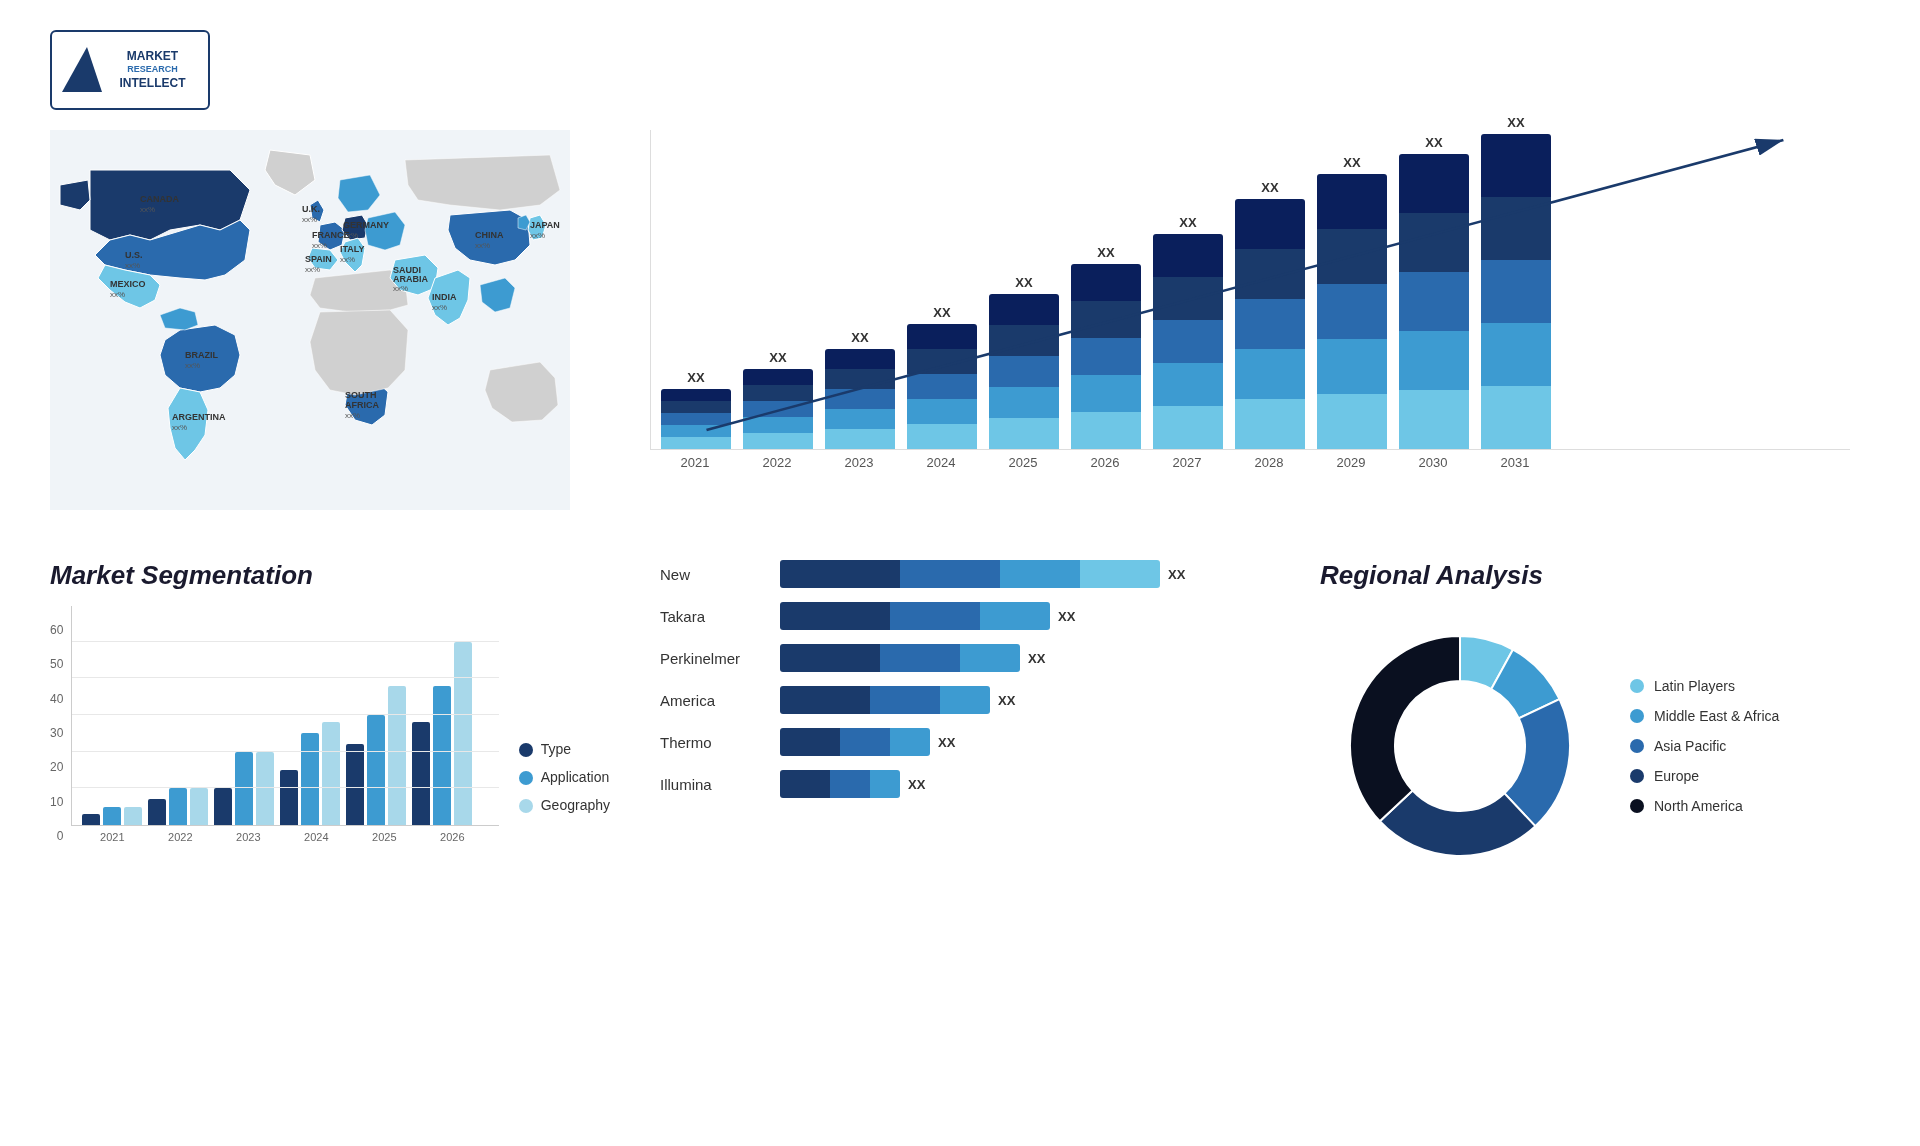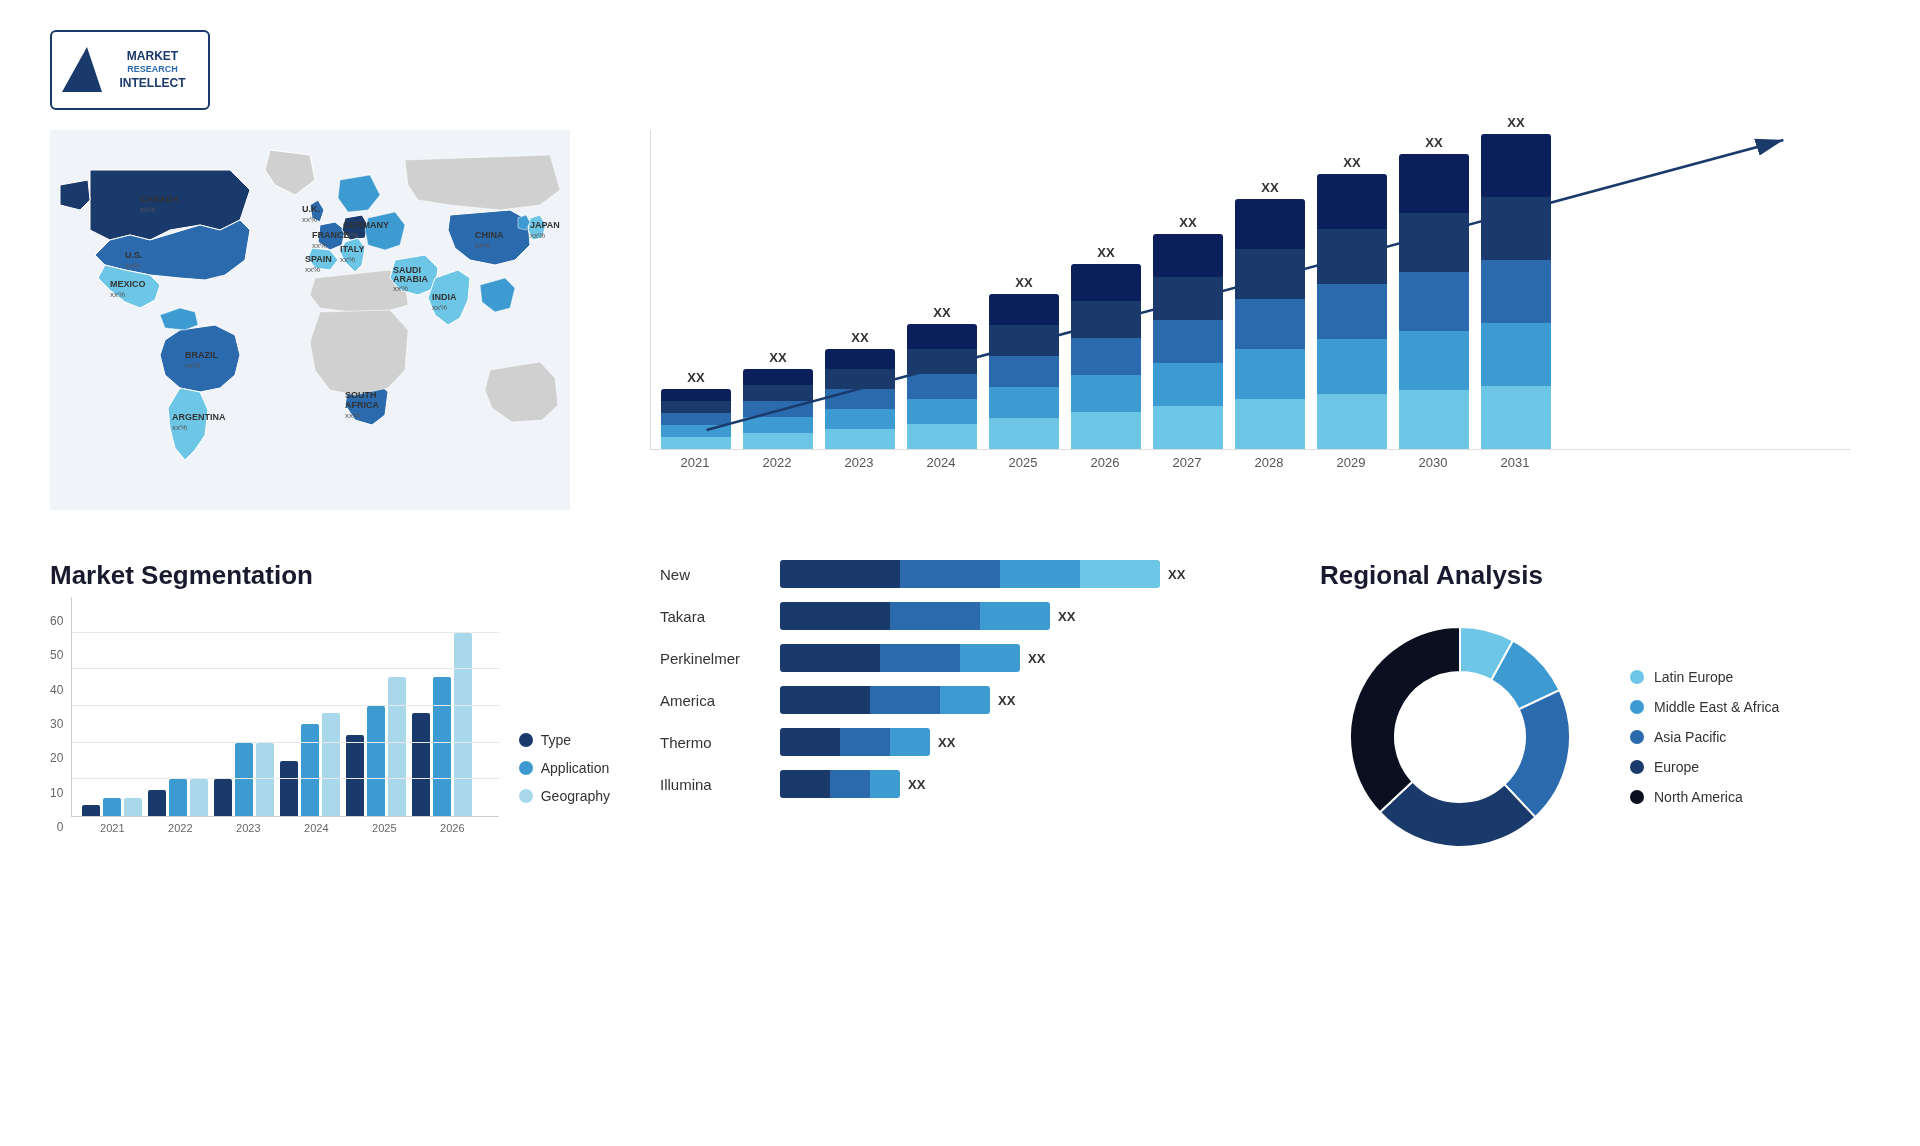--- a/index.html
+++ b/index.html
@@ -101,21 +101,22 @@
       grid-template-columns: 580px 1fr 580px;
       gap: 0;
       padding-top: 20px;
     }
 
     
     .section-title {
       font-size: 26px;
       font-weight: 700;
       color: #1a1a2e;
-      margin-bottom: 6px;
+      margin-bottom: 15px;
+      font-style: italic;
     }
 
     
     .segmentation-section {
       padding: 0 20px 0 0;
     }
     .seg-chart-area {
       display: flex;
       align-items: flex-end;
       gap: 0;
@@ -171,21 +172,21 @@
     .seg-legend {
       margin-left: 20px;
       display: flex;
       flex-direction: column;
       gap: 12px;
       justify-content: center;
       padding-bottom: 30px;
     }
     .legend-item {
       display: flex;
-      align-items: center;
+      align-items: flex-end;
       gap: 8px;
       font-size: 14px;
       color: #333;
     }
     .legend-dot {
       width: 14px;
       height: 14px;
       border-radius: 50%;
     }
 
@@ -767,21 +768,21 @@
               <path d="M 192.99290415118867 43.60626519517501 A 110 110 0 0 1 239.53097577126215 93.164277927842 L 198.81375841029126 112.32434604827027 A 65 65 0 0 0 171.3139888166115 83.04006579714887 Z" fill="#3d9bd1" stroke="white" stroke-width="2"></path>
               <path d="M 239.53097577126215 93.164277927842 A 110 110 0 0 1 215.30018165215574 220.18654901635526 L 184.49556188536476 187.38296078239173 A 65 65 0 0 0 198.81375841029126 112.32434604827027 Z" fill="#2a6aad" stroke="white" stroke-width="2"></path>
               <path d="M 215.30018165215574 220.18654901635526 A 110 110 0 0 1 59.813450983644714 215.30018165215574 L 92.61703921760824 184.49556188536474 A 65 65 0 0 0 184.49556188536476 187.38296078239173 Z" fill="#1a3a6b" stroke="white" stroke-width="2"></path>
               <path d="M 59.813450983644714 215.30018165215574 A 110 110 0 0 1 139.99999999999997 30 L 140 75 A 65 65 0 0 0 92.61703921760824 184.49556188536474 Z" fill="#0a1020" stroke="white" stroke-width="2"></path>
               <circle cx="140" cy="140" r="63" fill="white"></circle>
             </svg>
         </div>
         <div class="regional-legend" id="regional-legend">
             <div class="regional-legend-item">
               <div class="regional-legend-dot" style="background: rgb(110, 198, 230);"></div>
-              <div class="regional-legend-text">Latin Europe</div>
+              <div class="regional-legend-text">Latin Players</div>
             </div>
             <div class="regional-legend-item">
               <div class="regional-legend-dot" style="background: rgb(61, 155, 209);"></div>
               <div class="regional-legend-text">Middle East &amp;
 Africa</div>
             </div>
             <div class="regional-legend-item">
               <div class="regional-legend-dot" style="background: rgb(42, 106, 173);"></div>
               <div class="regional-legend-text">Asia Pacific</div>
             </div>

